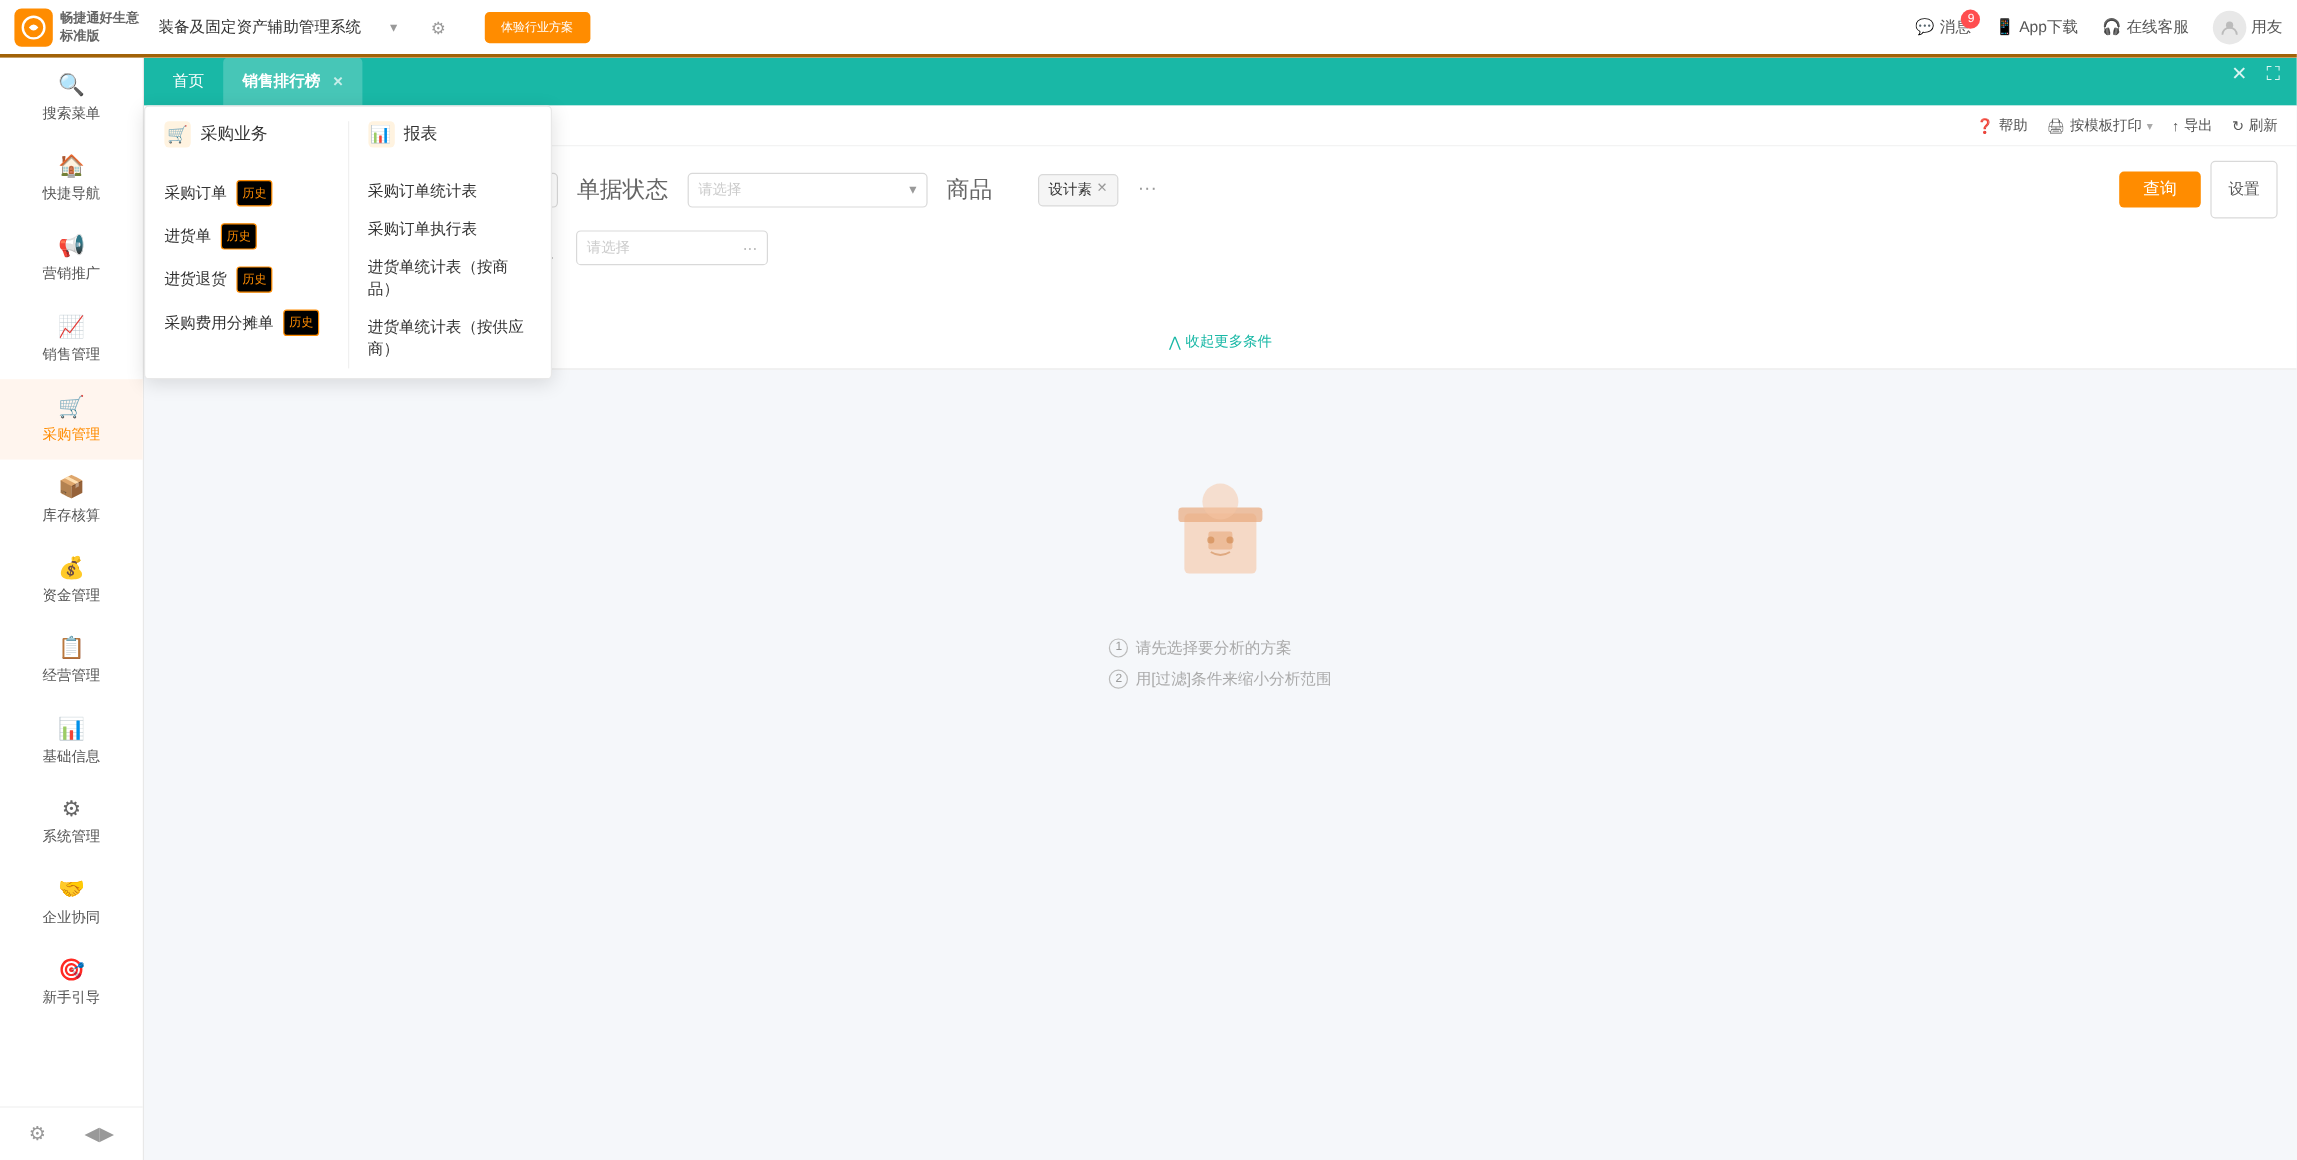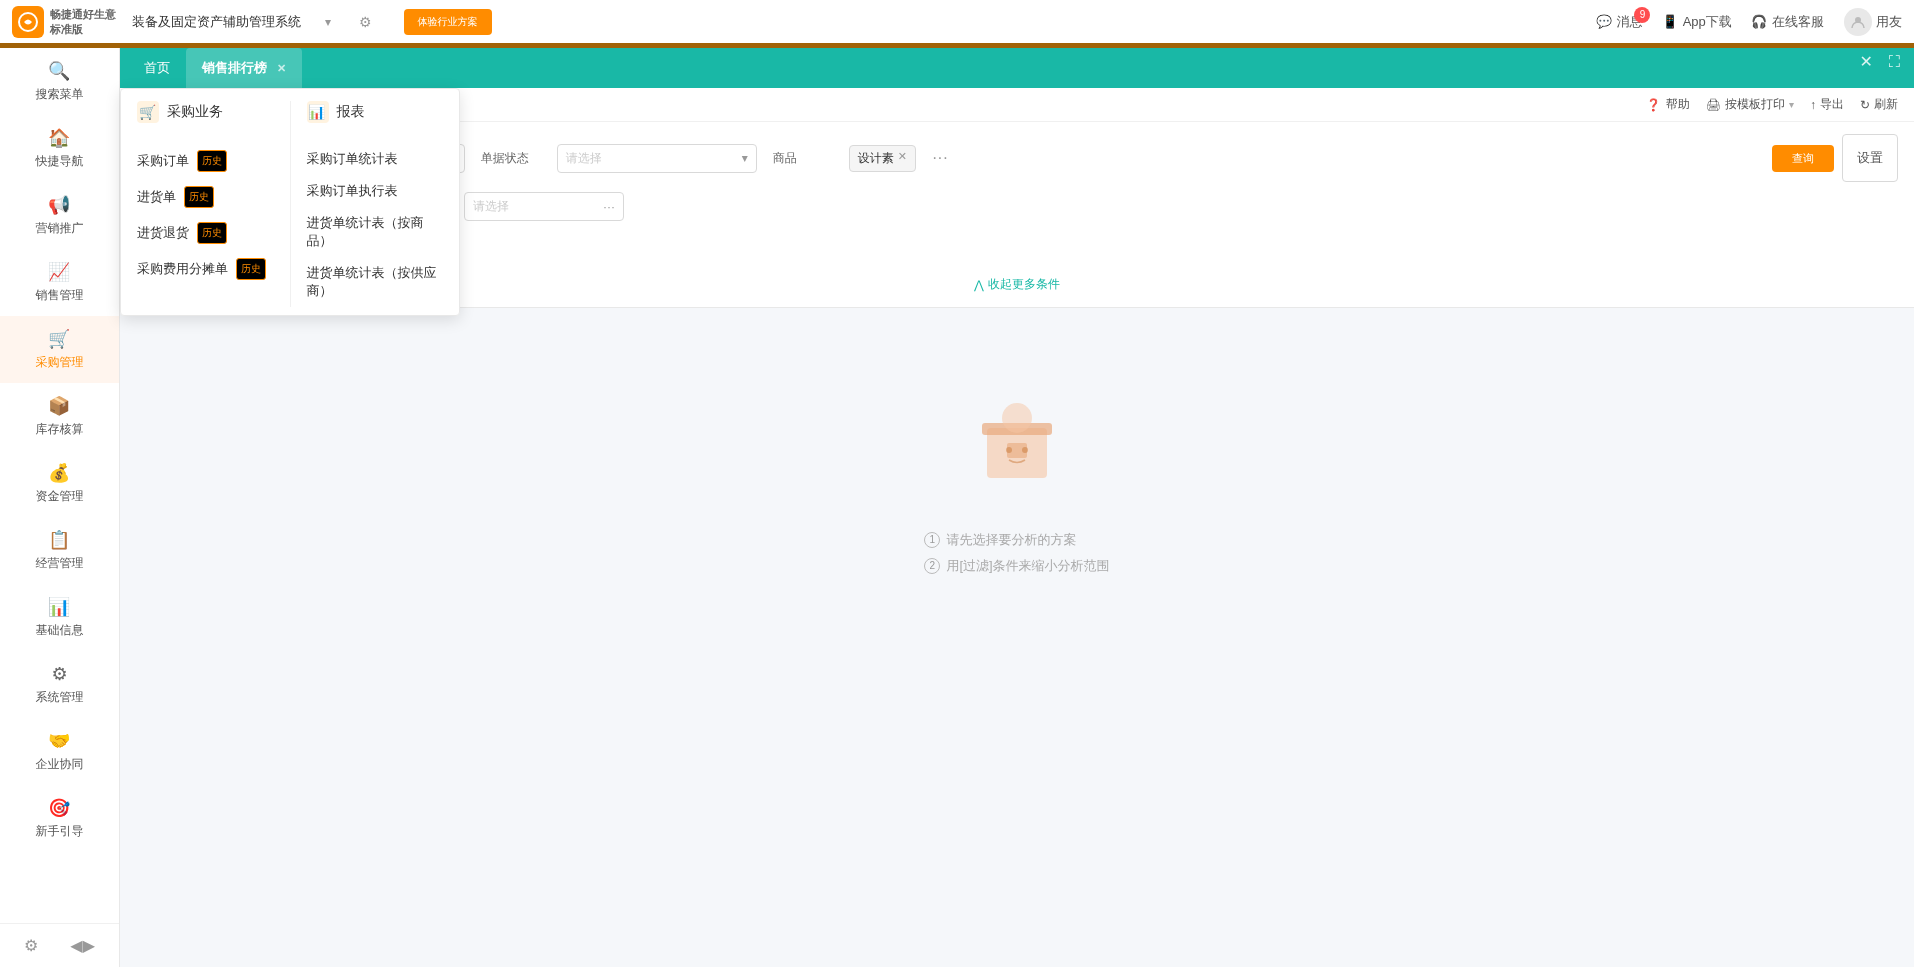--- a/index.html
+++ b/index.html
@@ -5,21 +5,21 @@
     * { margin: 0; padding: 0; box-sizing: border-box; }
     body { font-family: 'Microsoft YaHei', Arial, sans-serif; font-size: 13px; background: #f5f5f5; overflow: hidden; width: 1914px; height: 967px; }
 
     
     .topbar {
       height: 48px;
       background: #fff;
       display: flex;
       align-items: center;
       padding: 0 12px;
-      border-bottom: 5px solid #a16207;
+      border-bottom: 3px solid #a16207;
       position: fixed;
       top: 0; left: 0; right: 0;
       z-index: 100;
       justify-content: space-between;
     }
     .topbar-logo {
       width: 120px;
       display: flex;
       align-items: center;
       gap: 6px;
@@ -214,21 +214,21 @@
       border-bottom: 1px solid #e8e8e8;
     }
     .filter-row {
       display: flex;
       align-items: center;
       gap: 16px;
       margin-bottom: 10px;
       flex-wrap: wrap;
     }
     .filter-row:last-child { margin-bottom: 0; }
-    .filter-label { color: #666; font-size: 12px; min-width: 60px; }
+    .filter-label { color: #666; font-size: 19px; min-width: 60px; }
     .filter-date-group {
       display: flex;
       align-items: center;
       gap: 4px;
       border: 1px solid #d9d9d9;
       border-radius: 4px;
       padding: 4px 8px;
       background: #fff;
       font-size: 12px;
       color: #333;
@@ -265,21 +265,21 @@
       align-items: center;
       gap: 8px;
     }
     .btn-query {
       background: #ff8c00;
       color: white;
       border: none;
       padding: 6px 20px;
       border-radius: 4px;
       cursor: pointer;
-      font-size: 11px;
+      font-size: 14px;
     }
     .btn-setting {
       border: 1px solid #d9d9d9;
       background: #fff;
       color: #555;
       padding: 14px 14px;
       border-radius: 4px;
       cursor: pointer;
       font-size: 13px;
     }

